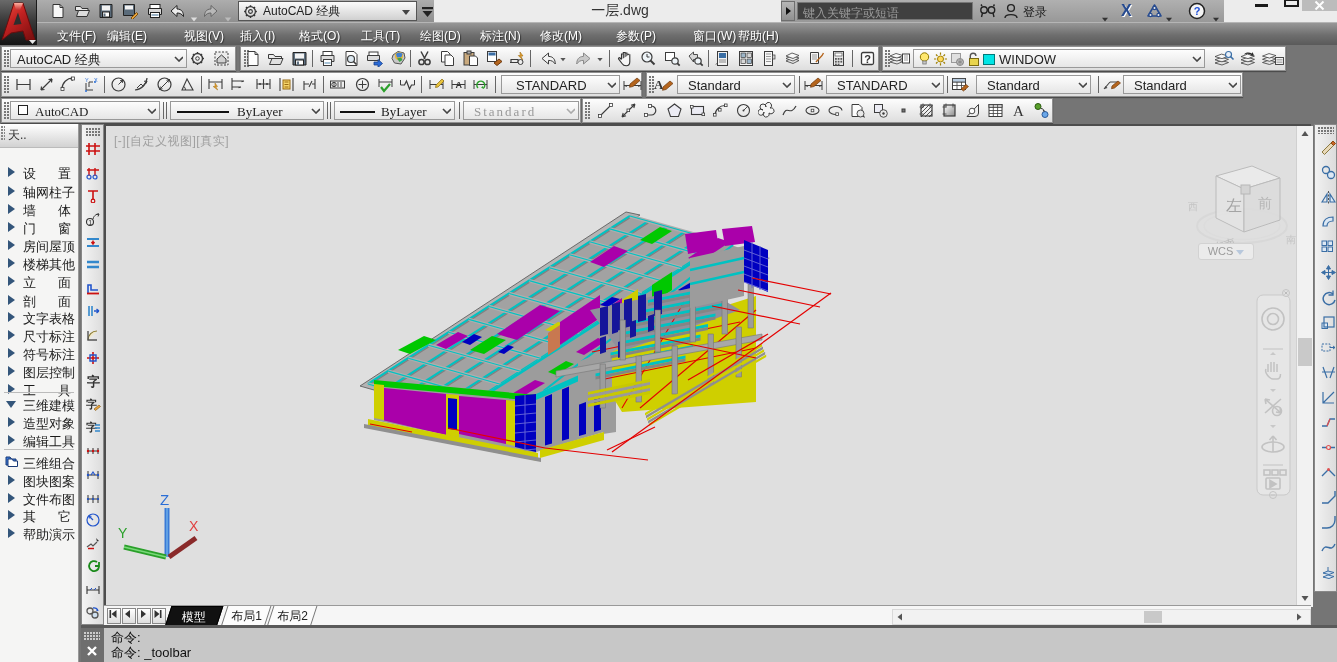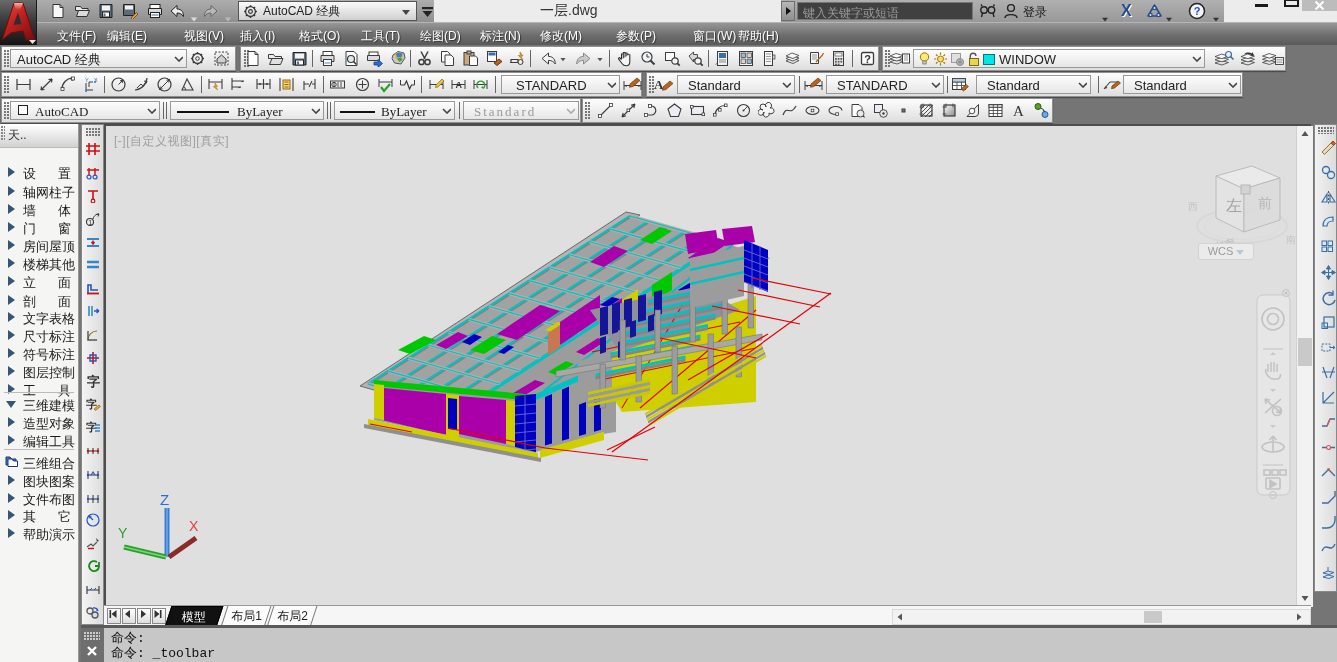--- a/index.html
+++ b/index.html
@@ -5,21 +5,21 @@
 body{font-family:"Liberation Sans",sans-serif;position:relative;background:#757575}
 .abs{position:absolute}
 svg{display:block}
 
 #tb{position:absolute;left:0;top:0;width:1337px;height:22px;background:#ececec}
 #qat{position:absolute;left:37px;top:0;width:397px;height:22px;background:linear-gradient(#adadad,#8f8f8f)}
 #ic{position:absolute;left:781px;top:0;width:443px;height:22px;background:linear-gradient(#b0b0b0,#989898)}
 #alogo{position:absolute;left:0;top:0;width:37px;height:45px;background:linear-gradient(#6a6a6a 0%,#3a3a3a 45%,#141414 100%);border-right:1px solid #1a1a1a;z-index:5}
 .qi{position:absolute;top:3px;width:16px;height:16px}
 #wscombo{position:absolute;left:238px;top:1px;width:179px;height:20px;background:linear-gradient(#fbfbfb,#d0d0d0);border:1px solid #555;color:#222;font-size:12px;line-height:18px}
-#title-doc{position:absolute;left:540px;top:2px;width:160px;font-size:14px;color:#333}
+#title-doc{position:absolute;left:540px;top:2px;width:160px;text-align:center;font-size:14px;color:#333}
 .chev{display:inline-block;width:0;height:0;border-left:4px solid transparent;border-right:4px solid transparent;border-top:5px solid #444}
 
 #mb{position:absolute;left:0;top:22px;width:1337px;height:23px;background:linear-gradient(#979797,#6e6e6e 55%,#5a5a5a);border-top:1px solid #b5b5b5;color:#fff;font-size:12px}
 #mb .mi{position:absolute;top:5px;text-shadow:1px 1px 1px #333}
 
 #dock{position:absolute;left:0;top:45px;width:1337px;height:79px;background:#757575}
 .tb{position:absolute;height:25px;background:linear-gradient(#fdfdfd,#dedede);border:1px solid #909090;box-shadow:0 1px 1px rgba(0,0,0,.35)}
 .grip{position:absolute;left:2px;top:3px;width:5px;height:18px;background-image:radial-gradient(circle at 1px 1px,#777 35%,transparent 40%);background-size:3px 3px;background-position:0 0}
 .ti{position:absolute;top:3px;width:17px;height:17px}
 .tsep{position:absolute;top:3px;width:1px;height:17px;background:#666}
@@ -42,21 +42,21 @@
 #hsb{position:absolute;left:788px;top:3px;width:419px;height:16px;background:#f2f2f2;border:1px solid #d9d9d9}
 .sbtn{position:absolute;color:#555;font-size:11px;text-align:center;line-height:15px}
 
 #tabs{position:absolute;left:104px;top:605px;width:1207px;height:22px;background:#f6f6f6;border-top:1px solid #999}
 .tabbtn{position:absolute;top:2px;width:14px;height:16px;background:linear-gradient(#fff,#ddd);border:1px solid #888;color:#333;font-size:9px;text-align:center;line-height:14px}
 
 #rtb{position:absolute;left:1314px;top:124px;width:23px;height:468px;background:linear-gradient(90deg,#f2f2f2,#dcdcdc);border:1px solid #888;overflow:hidden}
 #rtb .vi{position:absolute;left:5px;width:17px;height:17px}
 
 #cmdl{position:absolute;left:81px;top:628px;width:23px;height:34px;background:#6e6e6e}
-#cmd{position:absolute;left:104px;top:628px;width:1233px;height:34px;background:#c7c7c7;font-family:Liberation Mono, monospace;font-size:13px;color:#111}
+#cmd{position:absolute;left:104px;top:628px;width:1233px;height:34px;background:#c7c7c7;font-family:Liberation Sans, sans-serif;font-size:13px;color:#111}
 #botline{position:absolute;left:81px;top:625px;width:1256px;height:3px;background:#5a5a5a}
 </style></head><body>
 
 <div id="tb"></div>
 <div id="qat"></div>
 <div id="ic"></div>
 <div id="alogo">
  <svg width="37" height="45" viewBox="0 0 37 45">
       <defs>
         <linearGradient id="ag" x1="0" y1="0" x2=".8" y2="1">

